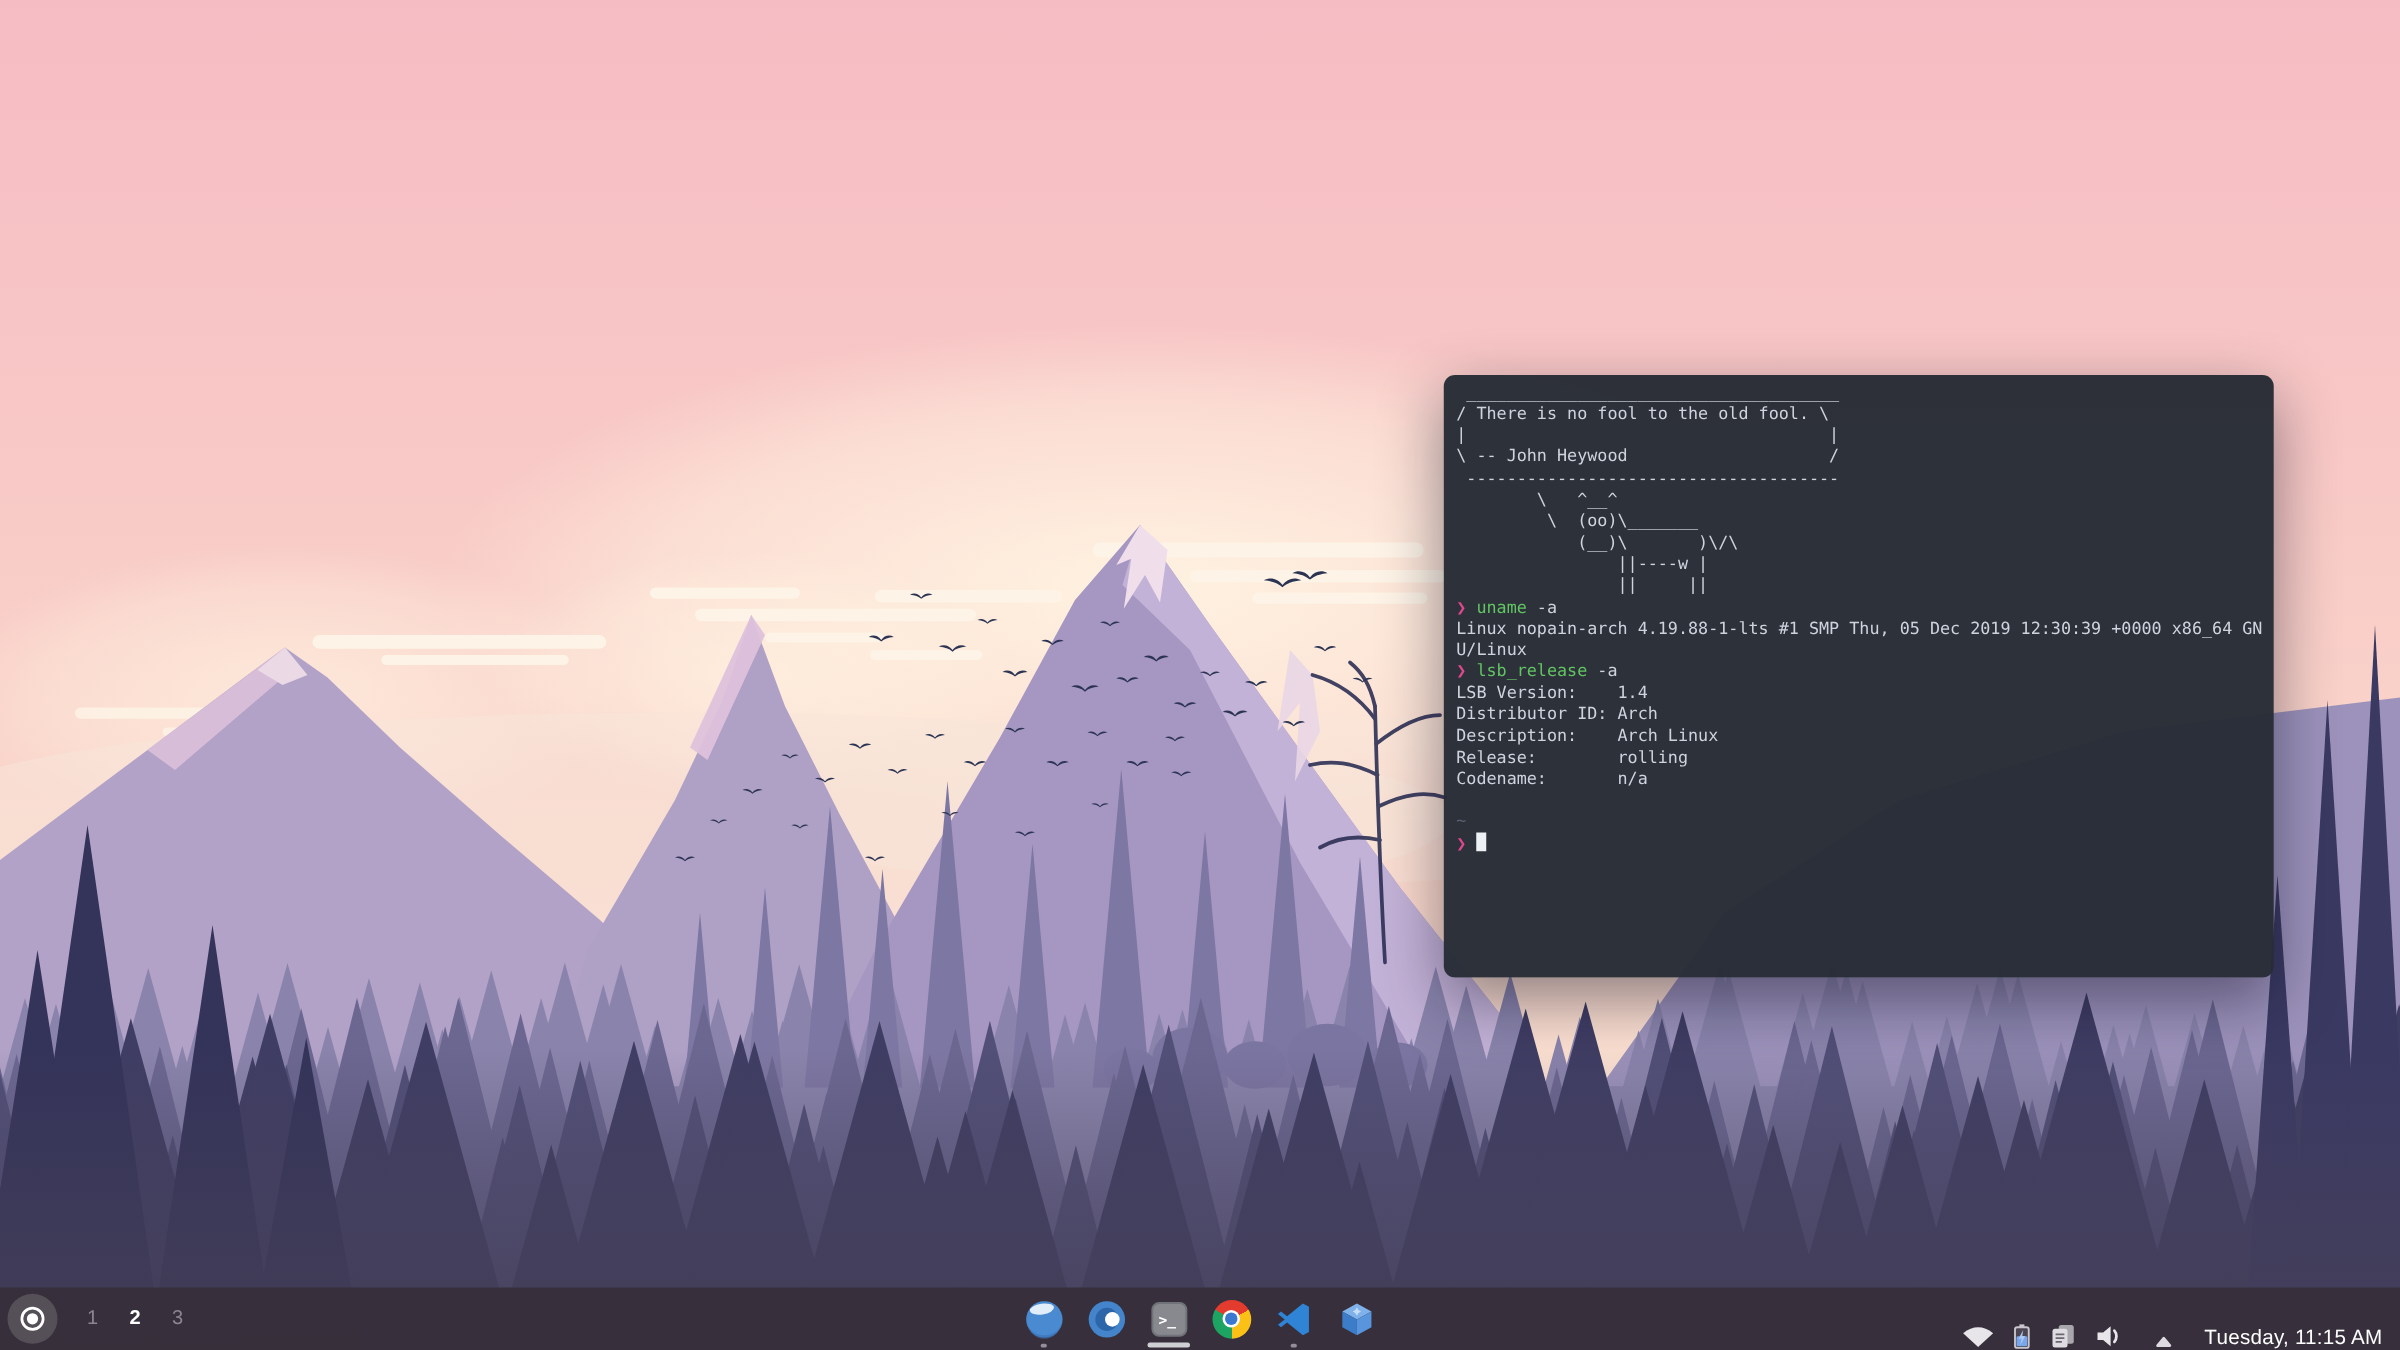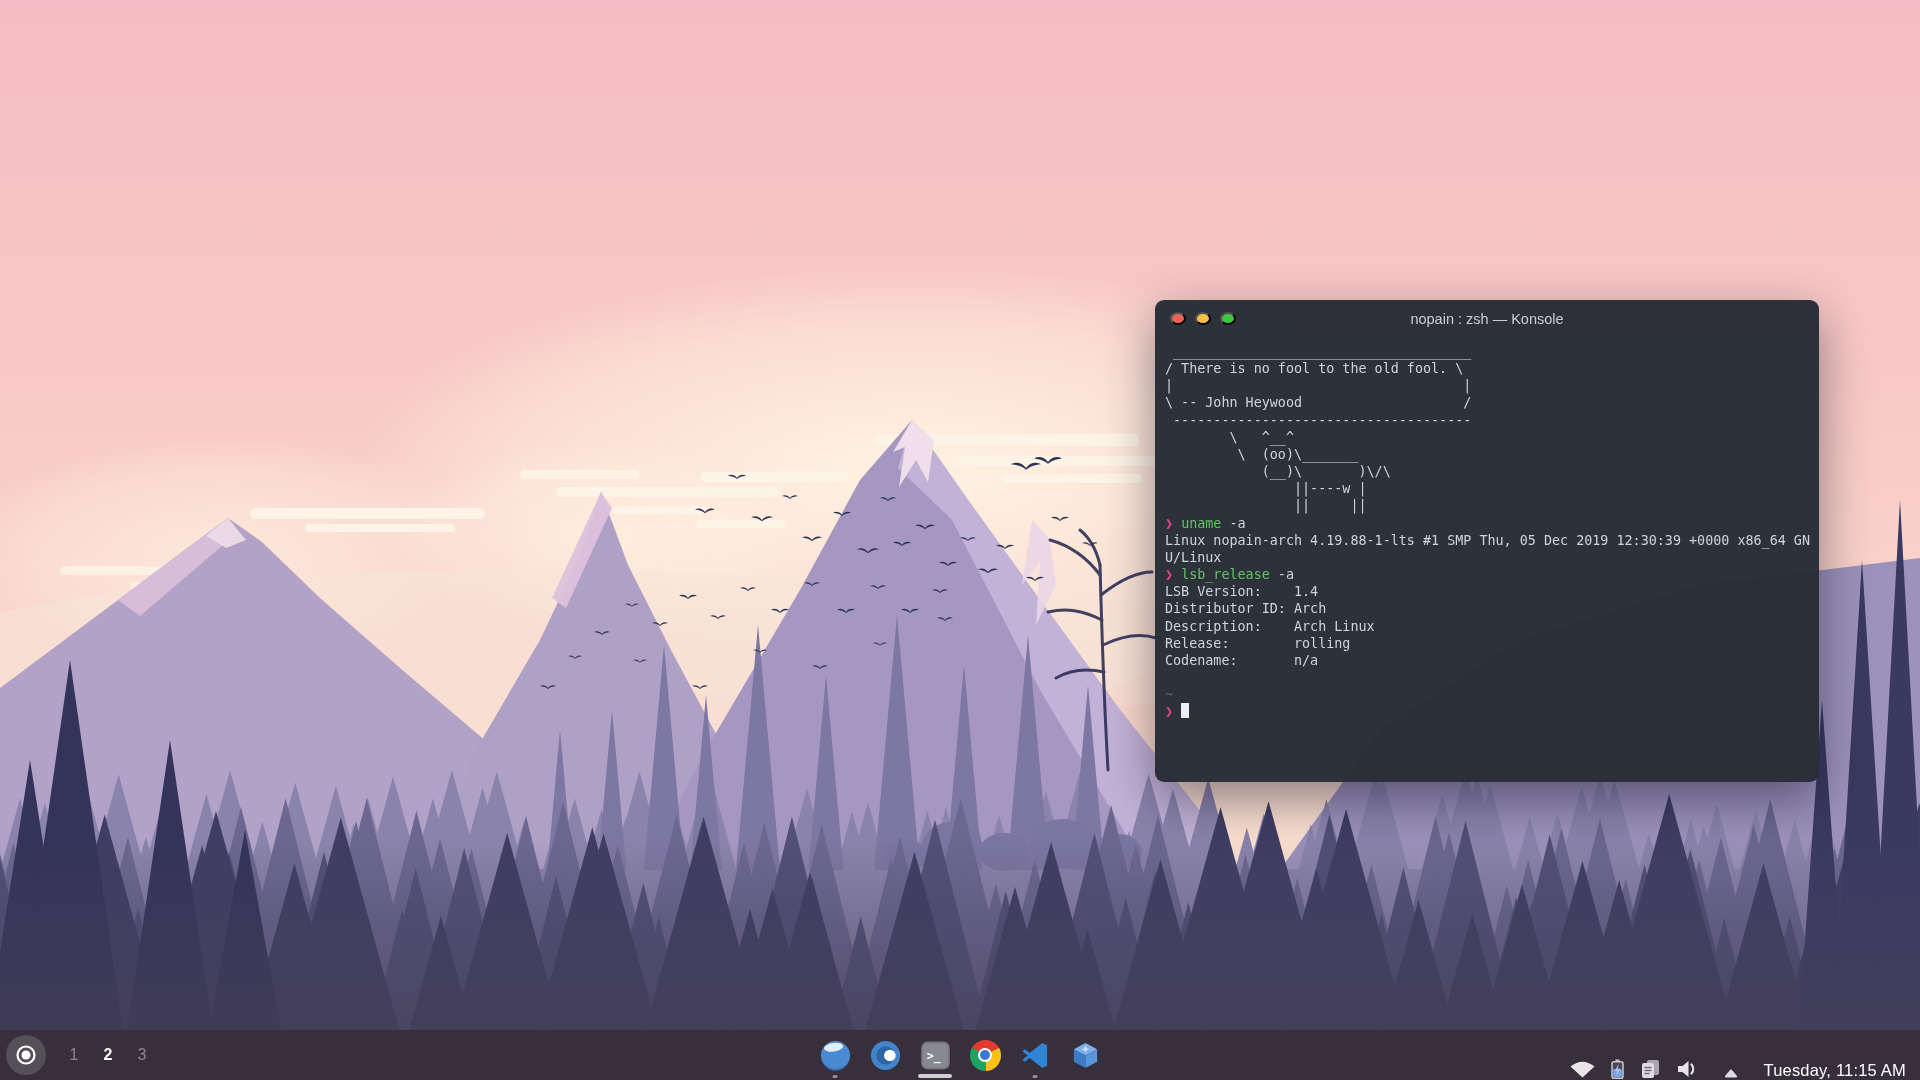--- a/index.html
+++ b/index.html
@@ -448,28 +448,20 @@
         <use href="#bird" transform="translate(760,652) scale(0.7)"></use>
         <use href="#bird" transform="translate(820,668) scale(0.8)"></use>
         <use href="#bird" transform="translate(880,645) scale(0.7)"></use>
         <use href="#bird" transform="translate(945,620) scale(0.8)"></use>
         <use href="#bird" transform="translate(1060,520) scale(0.9)"></use>
         <use href="#bird" transform="translate(1090,545) scale(0.8)"></use>
       </g>
   </svg>
 
   <div id="terminal">
-    <div id="term-titlebar">
-      <div class="tl-group">
-        <button class="tl" style="background:#f2605a"></button>
-        <button class="tl" style="background:#f8bf47"></button>
-        <button class="tl" style="background:#3ec73f"></button>
-      </div>
-      <div id="term-title">nopain : zsh — Konsole</div>
-    </div>
     <div id="term-body">
       <pre id="term-pre"><span class="c-text"> _____________________________________</span>
 <span class="c-text">/ There is no fool to the old fool. \</span>
 <span class="c-text">|                                    |</span>
 <span class="c-text">\ -- John Heywood                    /</span>
 <span class="c-text"> -------------------------------------</span>
 <span class="c-text">        \   ^__^</span>
 <span class="c-text">         \  (oo)\_______</span>
 <span class="c-text">            (__)\       )\/\</span>
 <span class="c-text">                ||----w |</span>

